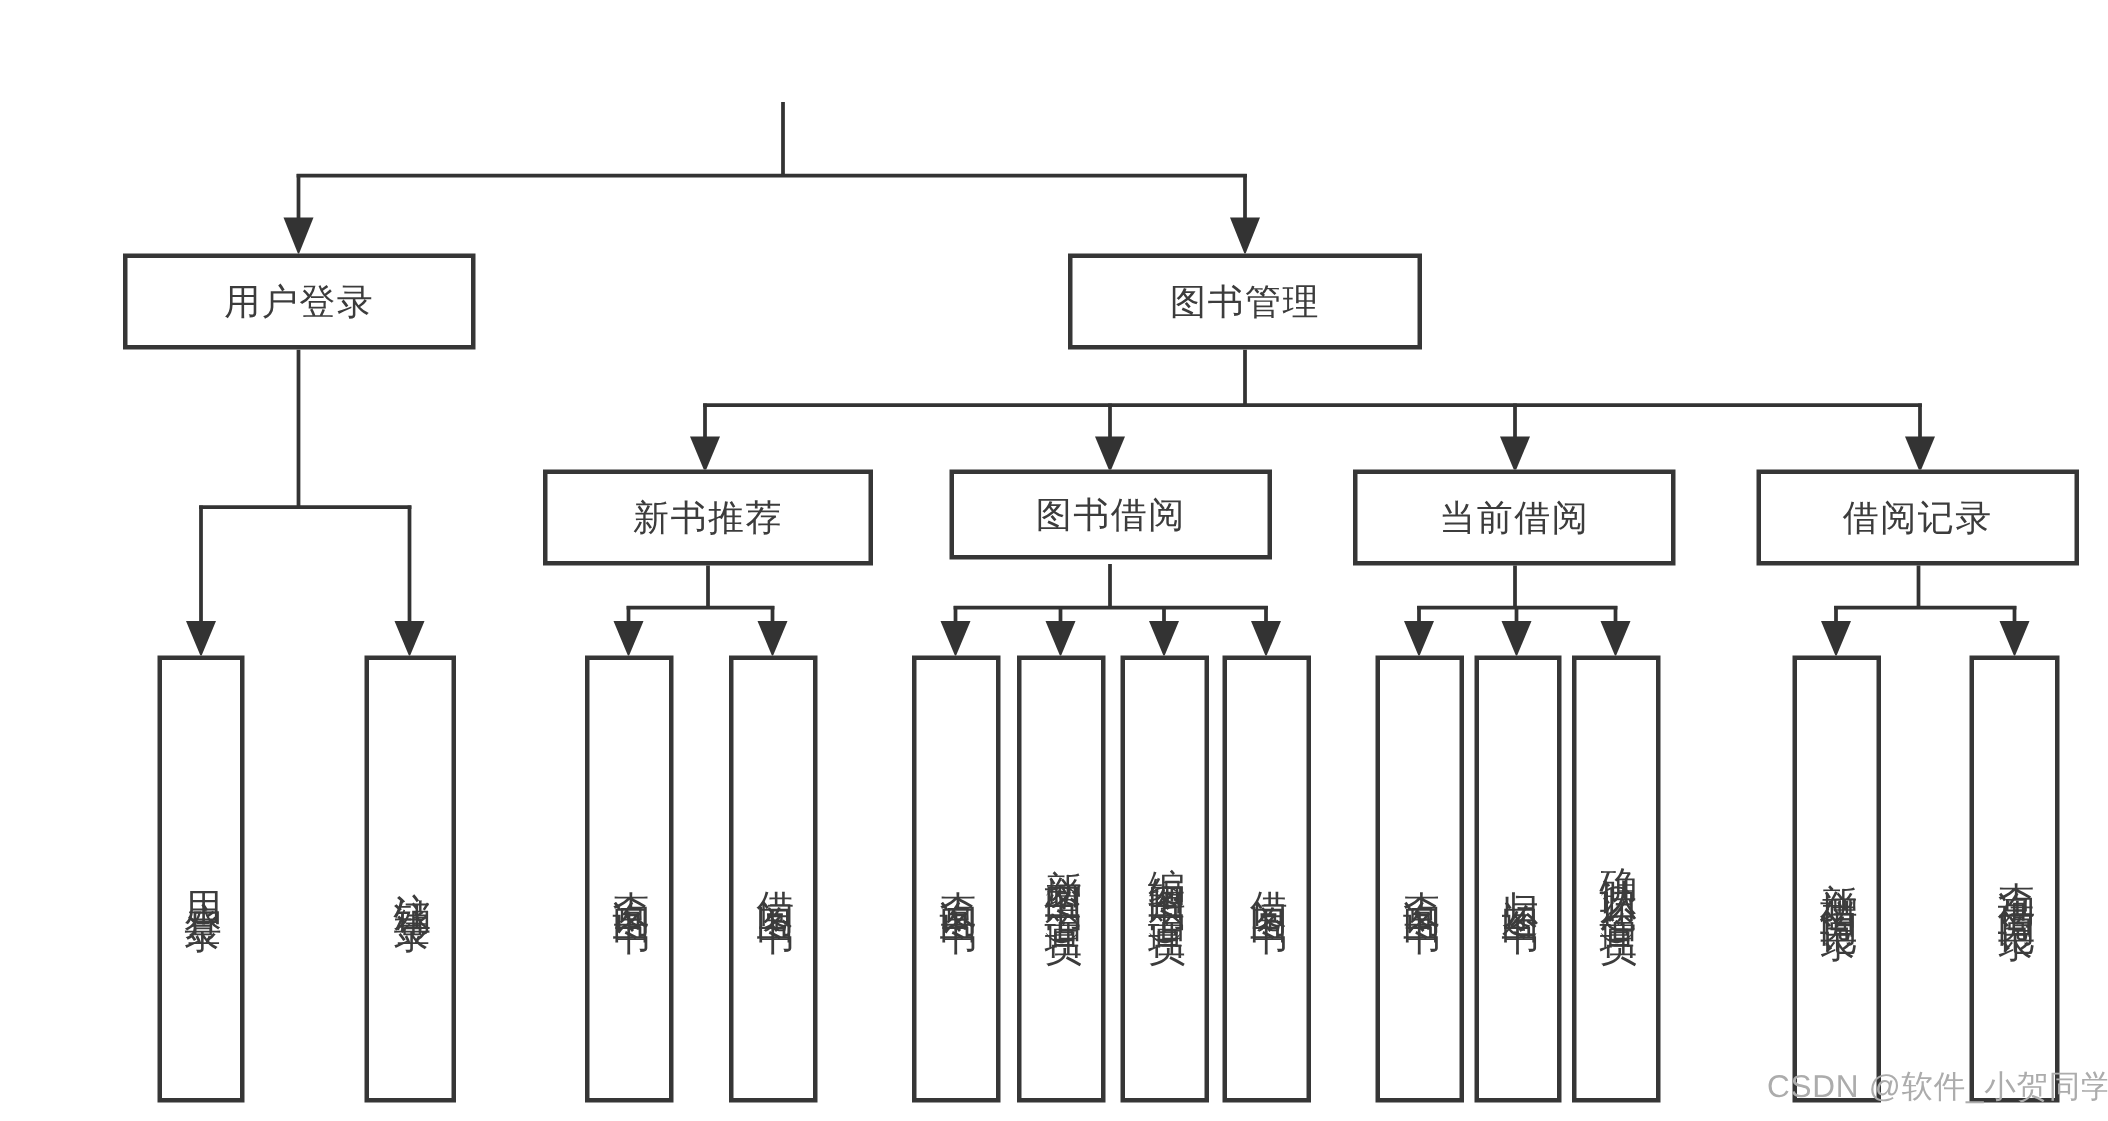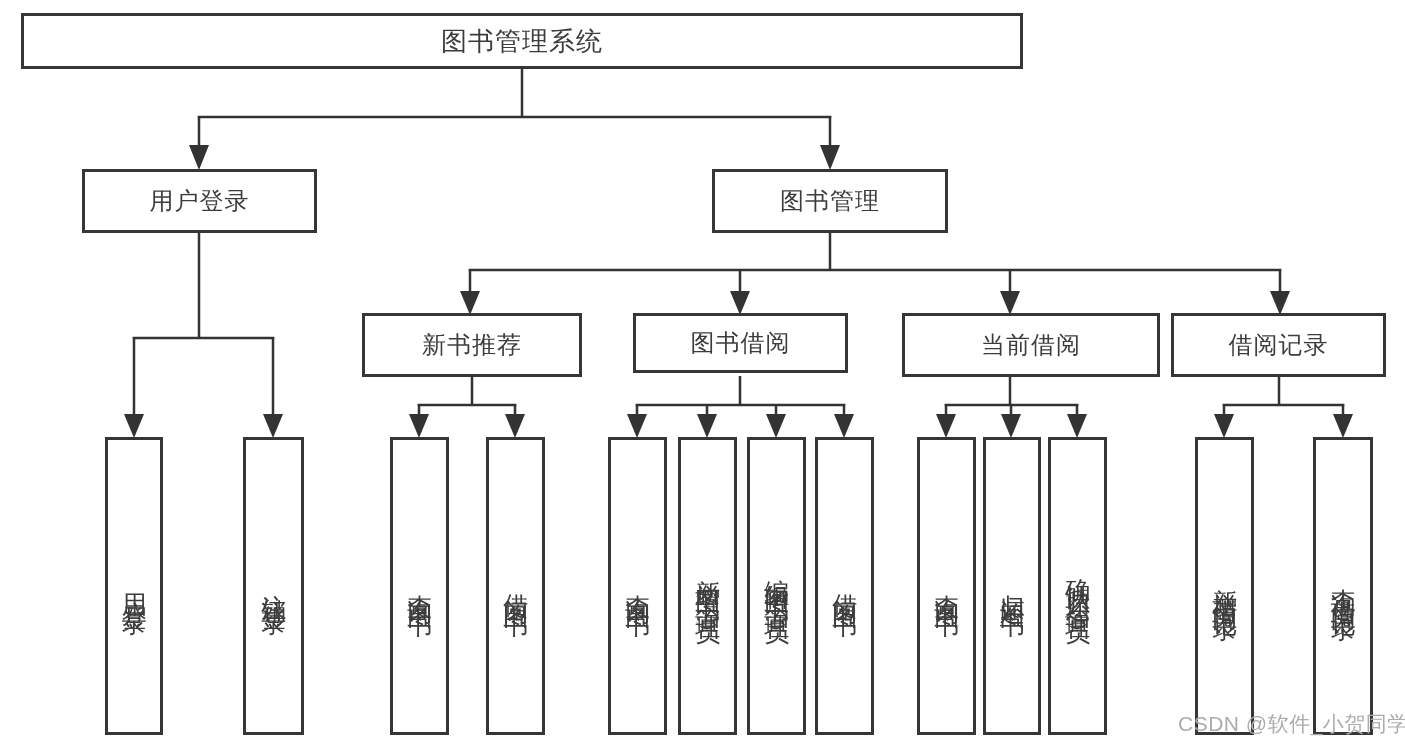--- a/index.html
+++ b/index.html
@@ -136,38 +136,35 @@
         <line x1="1279" y1="376" x2="1279" y2="406"></line>
         <line x1="1222.75" y1="405" x2="1344.25" y2="405"></line>
         <line x1="1224" y1="404" x2="1224" y2="416"></line>
         <polygon points="1214,414 1234,414 1224,438" fill="#333333" stroke="none"></polygon>
         <line x1="1343" y1="404" x2="1343" y2="416"></line>
         <polygon points="1333,414 1353,414 1343,438" fill="#333333" stroke="none"></polygon>
       </g>
     </g>
   </svg>
 
-  <div class="box root" style="left:21px; top:13px; width:1002px; height:56px;">
-    <span>图书管理系统</span>
-  </div>
 
   <div class="box" style="left:82px; top:169px; width:235px; height:64px;">
     <span>用户登录</span>
   </div>
   <div class="box" style="left:712px; top:169px; width:236px; height:64px;">
     <span>图书管理</span>
   </div>
 
   <div class="box" style="left:362px; top:313px; width:220px; height:64px;align-items:center;">
     <span>新书推荐</span>
   </div>
   <div class="box" style="left:633px; top:313px; width:215px; height:60px;">
     <span>图书借阅</span>
   </div>
-  <div class="box" style="left:902px; top:313px; width:258px; height:64px;">
+  <div class="box" style="left:902px; top:313px; width:215px; height:64px;">
     <span>当前借阅</span>
   </div>
   <div class="box" style="left:1171px; top:313px; width:215px; height:64px;">
     <span>借阅记录</span>
   </div>
 
   <div class="vbox" style="left:105px; top:437px; width:58px; height:298px;">
     <span class="vtext">用户登录</span>
   </div>
   <div class="vbox" style="left:243px; top:437px; width:61px; height:298px;">

